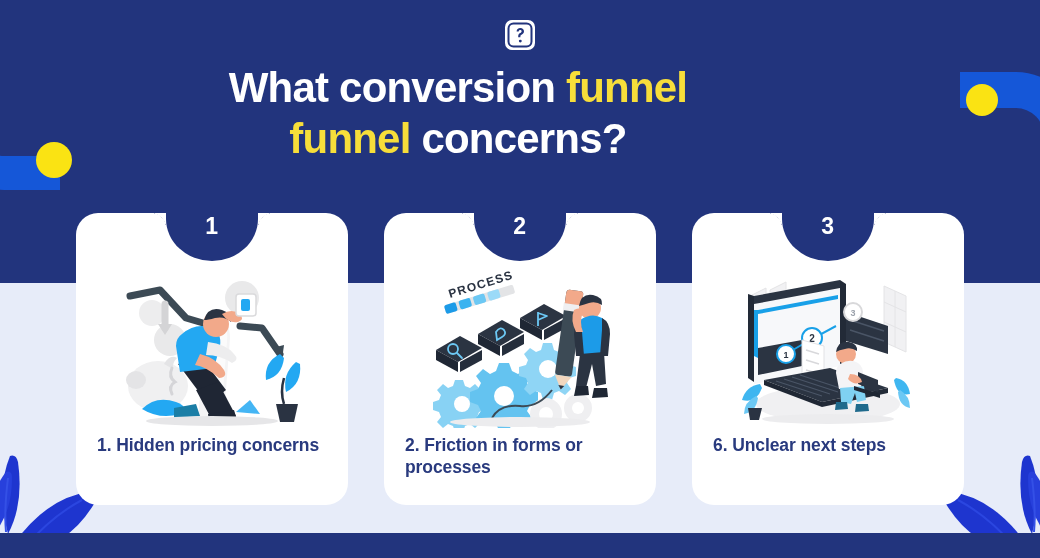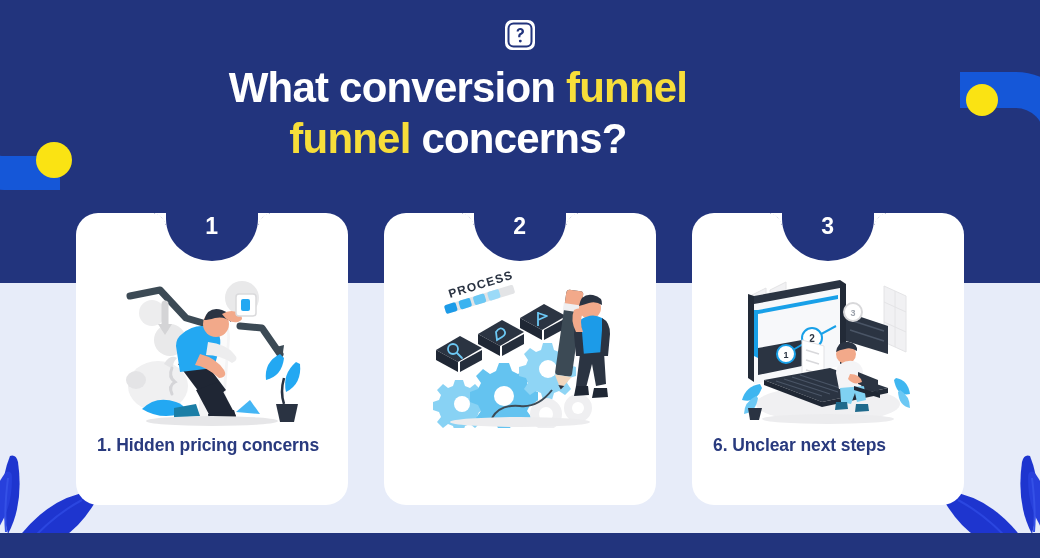--- a/index.html
+++ b/index.html
@@ -315,20 +315,21 @@
           <path d="M182 50 q8 4 8 16 l-2 22 l-8 0 l2 -26z" fill="#2B3442"></path>
           <path d="M156 64 q-6 -12 -2 -22 q6 -4 9 2 q-4 10 0 20z" fill="#F2A98A"></path>
           <path d="M160 86 l24 -2 l2 32 l-10 2 l-4 -22 l-6 24 l-10 -2z" fill="#2B3442"></path>
           <path d="M156 118 l12 0 l1 9 l-15 1z" fill="#1F2734"></path>
           <path d="M174 120 l13 0 l1 9 l-16 1z" fill="#1F2734"></path>
 
           <ellipse cx="100" cy="154" rx="70" ry="5" fill="#ECECEE"></ellipse>
         </svg>
       </div>
 
+      <div class="card-caption">2. Friction in forms or processes</div>
     </div>
 
     <div class="card">
       <div class="notch"></div>
       <div class="badge-num">3</div>
 
       <div class="illo-wrap">
         <svg viewBox="0 0 200 160" aria-hidden="true">
 
           <g fill="#F1F1F3" stroke="#E4E4E6" stroke-width="1">

